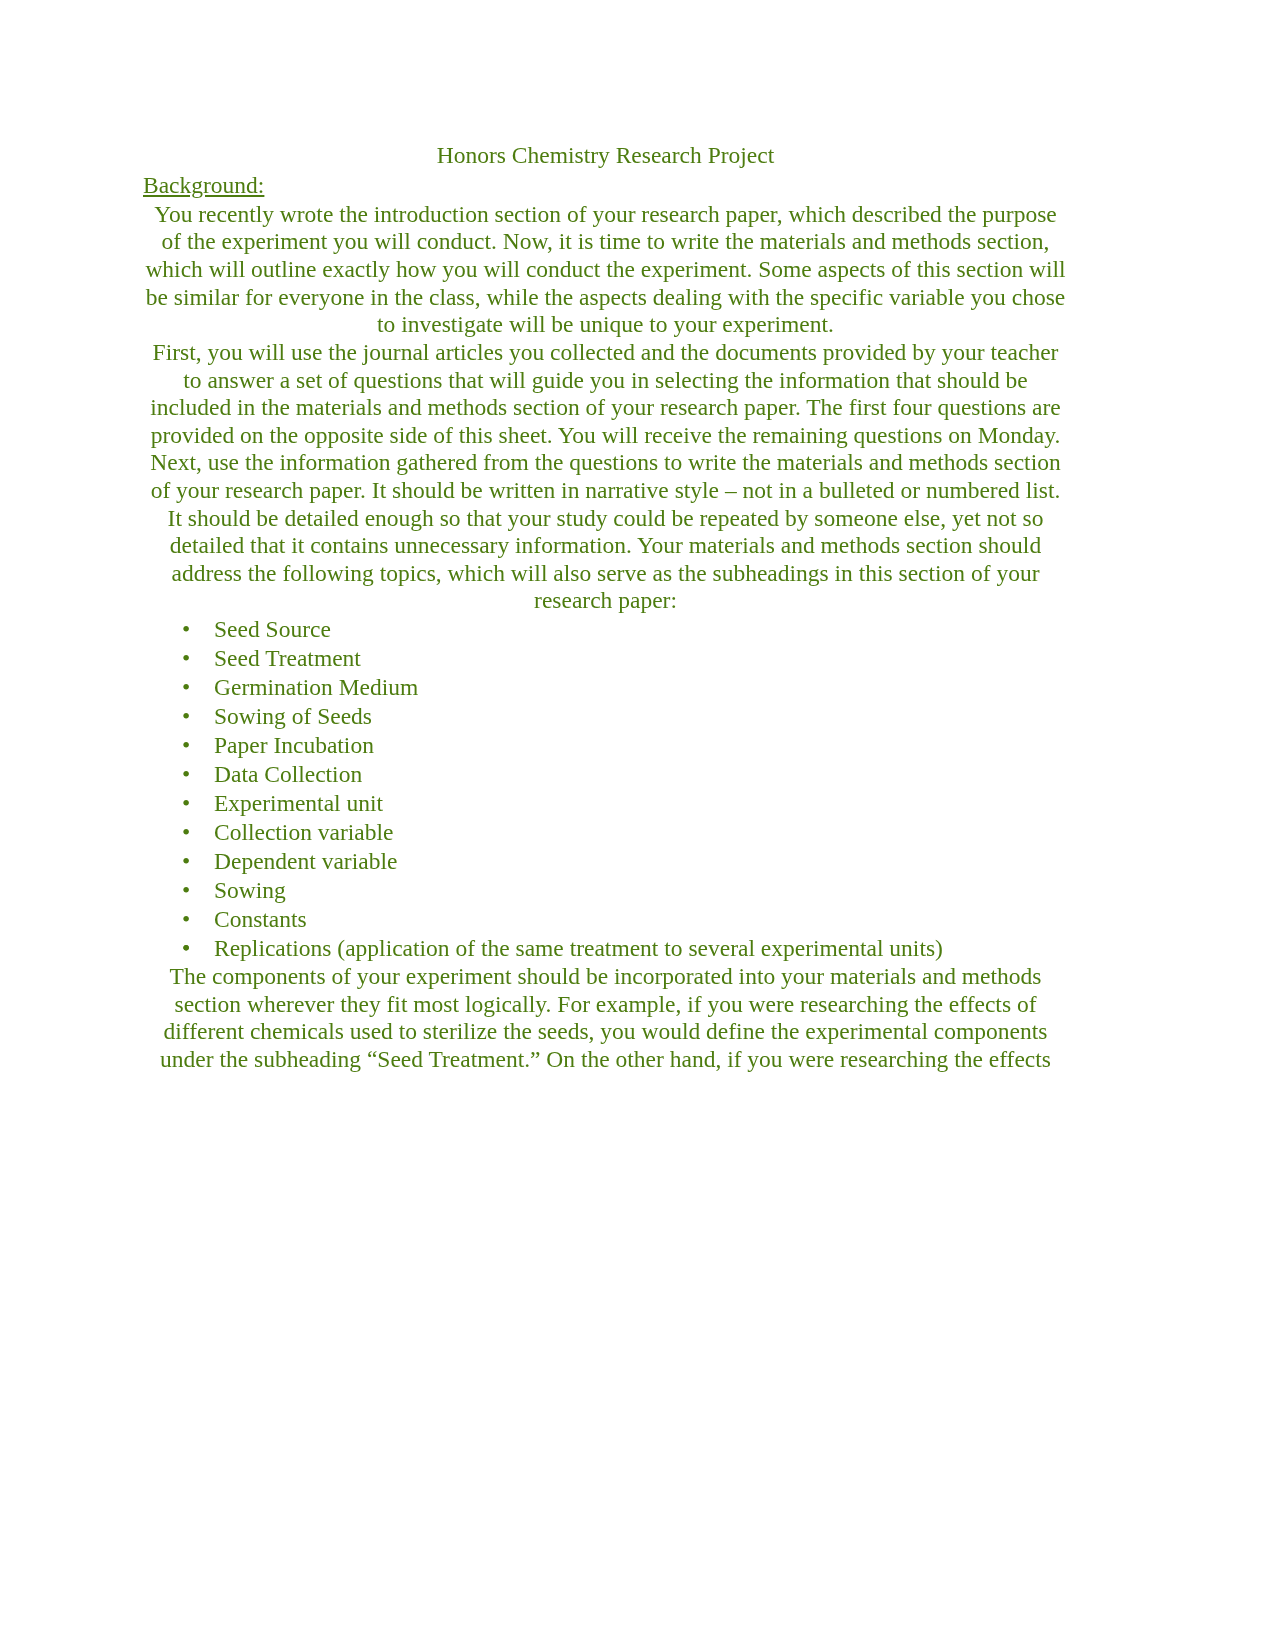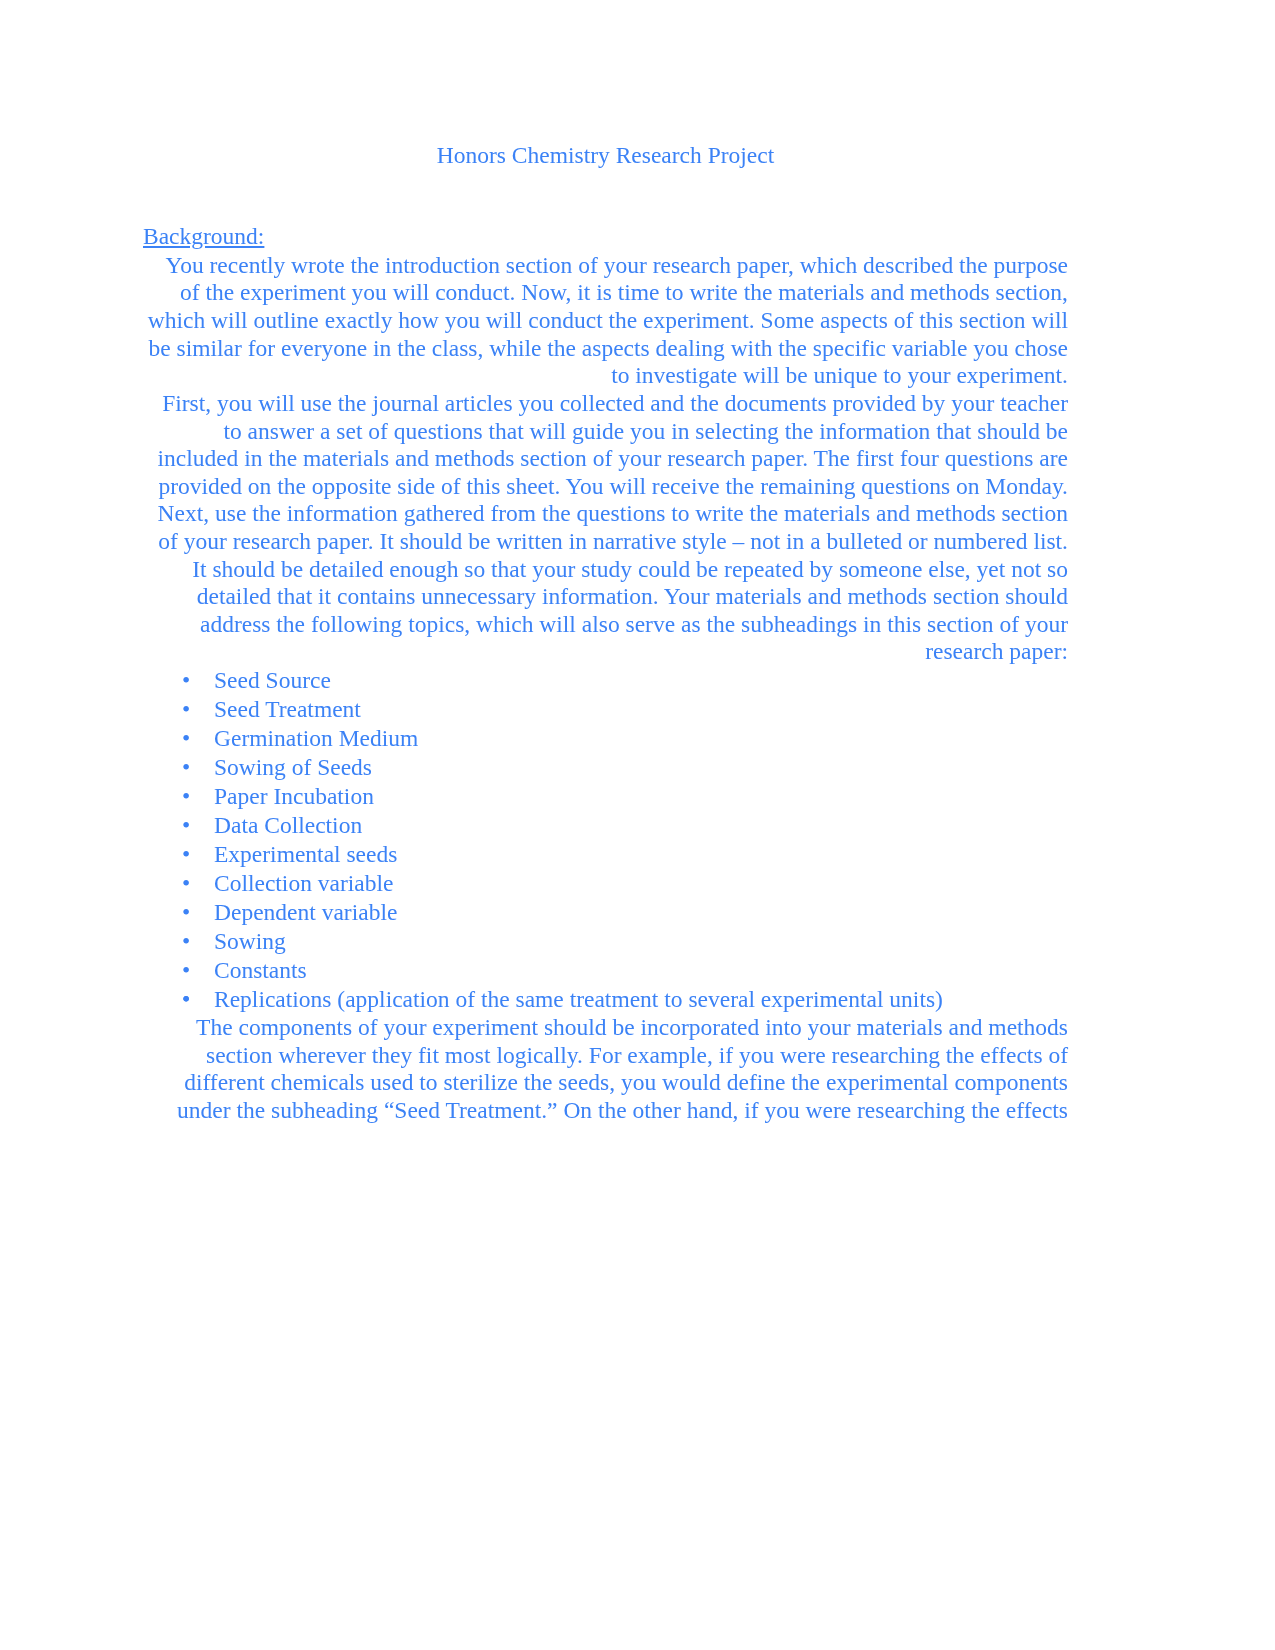--- a/index.html
+++ b/index.html
@@ -6,21 +6,21 @@
     margin: 0;
     padding: 0;
     background: #ffffff;
   }
   .page {
     position: relative;
     width: 1275px;
     height: 1650px;
     background: #ffffff;
     font-family: "Liberation Serif", "DejaVu Serif", serif;
-    color: #3b82f6;
+    color: #4d7c0f;
     box-sizing: border-box;
     overflow: hidden;
   }
   .content {
     position: absolute;
     left: 143px;
     top: 140px;
     width: 925px;
   }
   .title-block {
@@ -29,32 +29,31 @@
     line-height: 1.29;
     margin-bottom: 0;
   }
   .title-line {
     display: block;
     white-space: nowrap;
   }
   .section-heading {
     font-size: 23.5px;
     line-height: 1.30;
-    margin-top: 51px;
     margin-bottom: 0;
   }
   .section-heading span.u {
     text-decoration: underline;
     text-underline-offset: 2px;
   }
   p.body-text {
     font-size: 23.5px;
     line-height: 1.175;
     margin: 0;
-    text-align: right;
+    text-align: center;
     hyphens: none;
   }
   .gap-para {
     margin-top: 29px;
   }
   .gap-after-heading {
     margin-top: 30px;
   }
   ul.bullets {
     list-style: none;
@@ -102,21 +101,21 @@
       <li><span class="dot">•</span><span>Seed Source</span></li>
       <li><span class="dot">•</span><span>Seed Treatment</span></li>
       <li><span class="dot">•</span><span>Germination Medium</span></li>
       <li><span class="dot">•</span><span>Sowing of Seeds</span></li>
       <li><span class="dot">•</span><span>Paper Incubation</span></li>
       <li><span class="dot">•</span><span>Data Collection</span></li>
     </ul>
 
 
     <ul class="bullets list-gap">
-      <li><span class="dot">•</span><span>Experimental seeds</span></li>
+      <li><span class="dot">•</span><span>Experimental unit</span></li>
       <li><span class="dot">•</span><span>Collection variable</span></li>
       <li><span class="dot">•</span><span>Dependent variable</span></li>
       <li><span class="dot">•</span><span>Sowing</span></li>
       <li><span class="dot">•</span><span>Constants</span></li>
       <li><span class="dot">•</span></li>
       <li><span class="dot">•</span><span>Replications (application of the same treatment to several experimental units)</span></li>
     </ul>
 
     <p class="body-text gap-para">The components of your experiment should be incorporated into your materials and methods section wherever they fit most logically. For example, if you were researching the effects of different chemicals used to sterilize the seeds, you would define the experimental components under the subheading “Seed Treatment.” On the other hand, if you were researching the effects</p>
 

